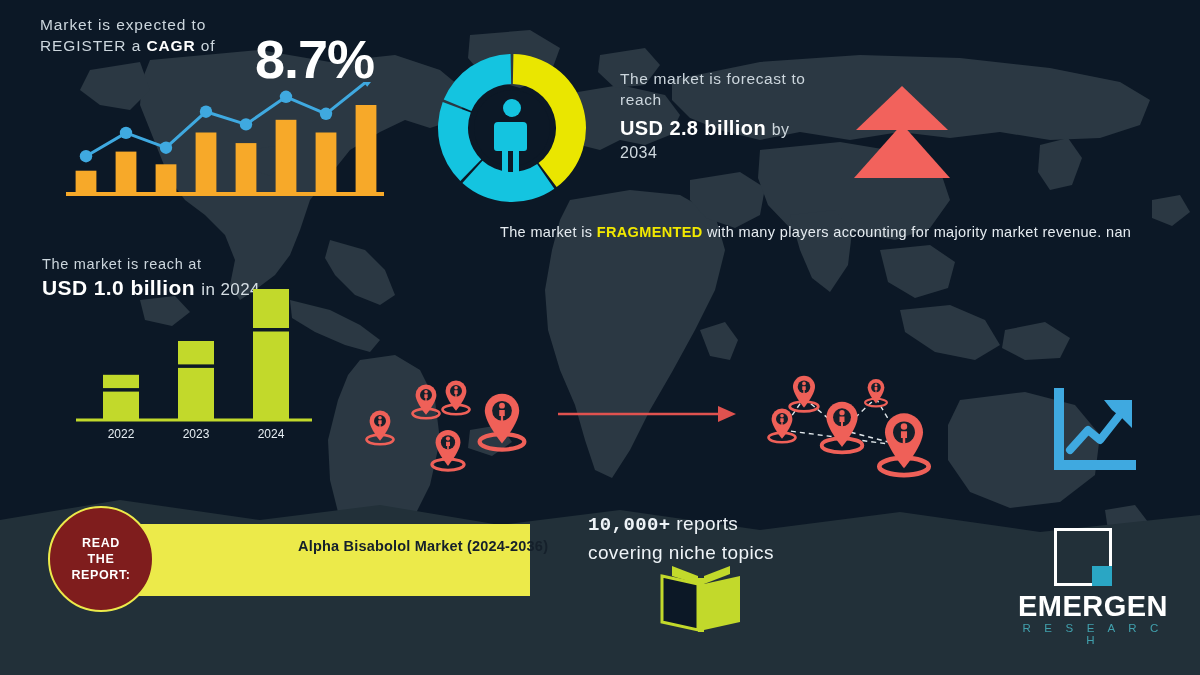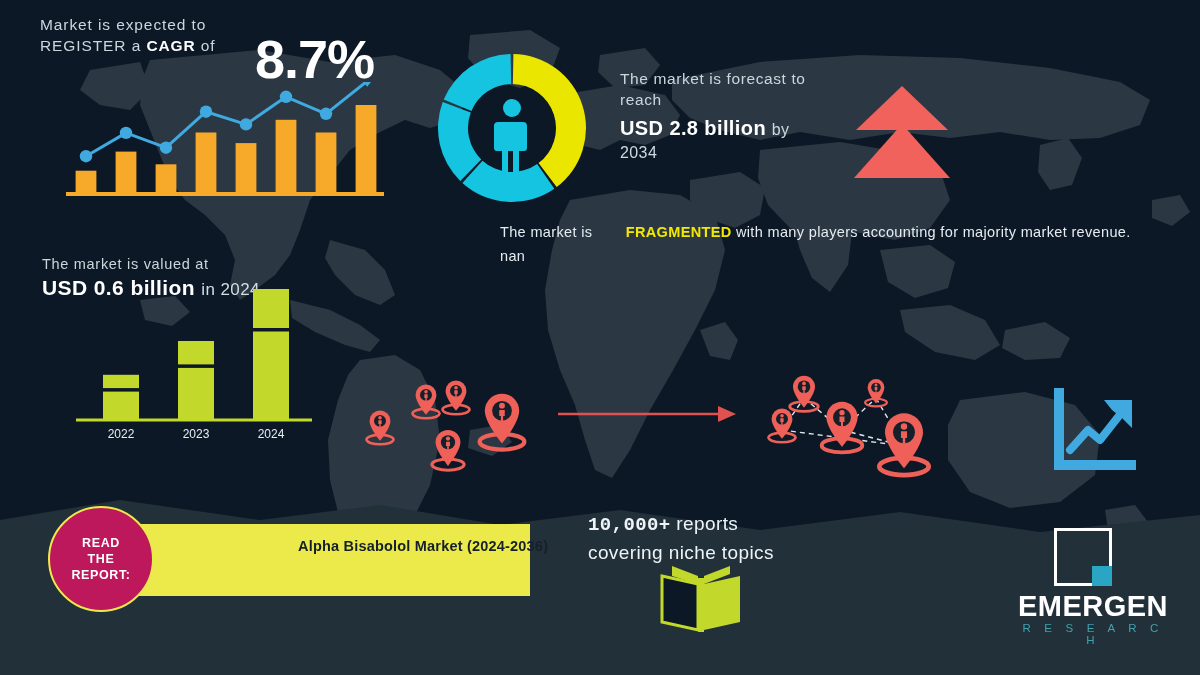--- a/index.html
+++ b/index.html
@@ -27,21 +27,21 @@
   
   #forecast-block { left:620px; top:68px; width:230px; }
   #forecast-lead { font-size:15.5px; line-height:21px; color:#ccd6dd; letter-spacing:.6px; }
   #forecast-value { margin-top:6px; font-size:19px; line-height:24px; color:#fff; }
   #forecast-value .big { font-weight:700; font-size:20px; }
   #forecast-value .sm { font-weight:400; font-size:16px; color:#cfd8de; }
   #forecast-year { font-size:16px; color:#cfd8de; line-height:22px; }
 
   
   #fragmented-block { left:500px; top:220px; width:640px; font-size:14.5px; line-height:24px; color:#e6ecf1; letter-spacing:.35px; }
-  #fragmented-key { color:#f2e800; font-weight:700;margin-left:29px; }
+  #fragmented-key { color:#f2e800; font-weight:700; }
 
   
   #valued-block { left:42px; top:256px; width:300px; }
   #valued-lead { font-size:14.5px; color:#ccd6dd; letter-spacing:.7px; }
   #valued-value { margin-top:4px; font-size:21px; color:#fff; font-weight:700; white-space:nowrap; }
   #valued-value .sm { font-weight:400; font-size:17px; color:#d4dde3; }
 
   
   #reports-block { left:588px; top:510px; width:260px; font-size:19px; line-height:27px; color:#eef3f7; }
   #reports-block .n { font-weight:700;font-family:Liberation Mono, monospace; }
@@ -67,21 +67,21 @@
   #growth-icon { position:absolute; left:1046px; top:382px; width:92px; height:92px; }
 
   
   #book-icon { position:absolute; left:658px; top:562px; width:86px; height:72px; }
 
   
   #banner { position:absolute; left:138px; top:524px; width:392px; height:72px; background:#ecea4a; }
   #banner-label { position:absolute; left:160px; top:14px; font-size:14.5px; font-weight:700; color:#15202b; letter-spacing:.2px; white-space:nowrap; }
   #read-circle {
     position:absolute; left:48px; top:506px; width:106px; height:106px; border-radius:50%;
-    background:#be185d; border:2.5px solid #ecea4a; z-index:3;
+    background:#7f1d1d; border:2.5px solid #ecea4a; z-index:3;
     display:flex; align-items:center; justify-content:center; text-align:center;
   }
   #read-circle span { font-size:12.5px; font-weight:700; color:#ffffff; line-height:16px; letter-spacing:.6px; }
 
   
   #logo { position:absolute; left:1012px; top:528px; width:162px; height:116px; }
   #logo-mark { position:absolute; left:42px; top:0px; width:58px; height:58px; border:3px solid #ffffff; }
   #logo-mark .corner { position:absolute; right:-3px; bottom:-3px; width:20px; height:20px; background:#2aa6c4; }
   #logo-name { position:absolute; left:0; top:62px; width:162px; text-align:center; font-size:29px; font-weight:700; color:#ffffff; letter-spacing:.5px; line-height:32px; }
   #logo-sub { position:absolute; left:0; top:94px; width:162px; text-align:center; font-size:11.5px; color:#41a0ad; letter-spacing:5.2px; }
@@ -207,23 +207,23 @@
       <polygon fill="#f2625c" points="54,2 100,46 8,46"></polygon>
       <polygon fill="#f2625c" points="54,40 102,94 6,94"></polygon>
     </svg>
   </div>
 
   <div class="txt" id="fragmented-block">
     <span>The market is </span><span id="fragmented-key">FRAGMENTED</span><span> with many players accounting for majority market revenue. nan</span>
   </div>
 
   <div class="txt" id="valued-block">
-    <div id="valued-lead">The market is valued at</div>
+    <div id="valued-lead">The market is reach at</div>
     <div id="valued-value">
-      <span>USD 0.6 billion</span>
+      <span>USD 1.0 billion</span>
       <span class="sm">in 2024</span>
     </div>
   </div>
 
   <div id="green-chart">
     <svg viewBox="0 0 250 176" width="250" height="176" aria-hidden="true">
       <g id="green-bars">
           <rect x="37" y="106.8" width="36" height="44.2" fill="#c2d92b"></rect>
           <rect x="37" y="120.1" width="36" height="3.5" fill="#0c1826"></rect>
           <rect x="112" y="73.0" width="36" height="78.0" fill="#c2d92b"></rect>

